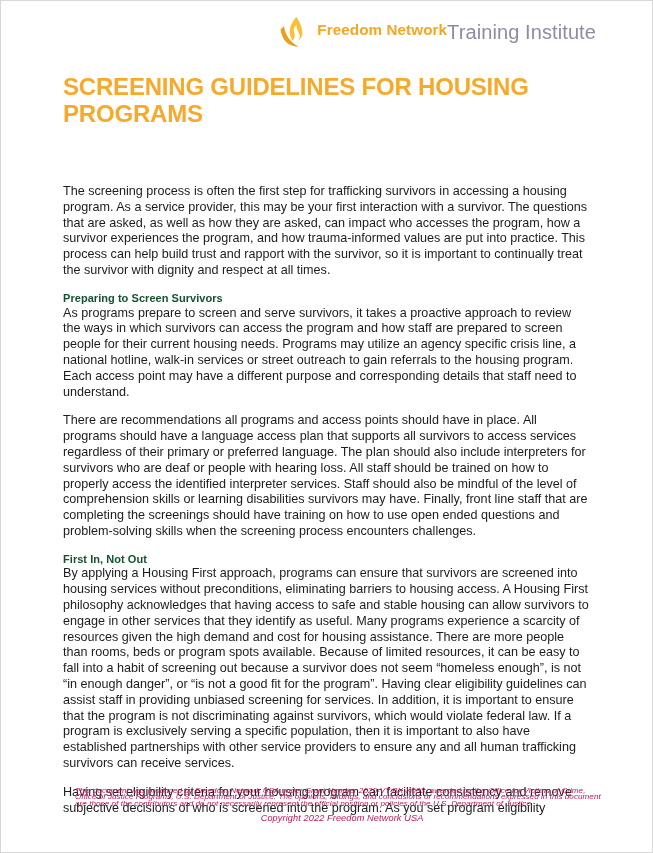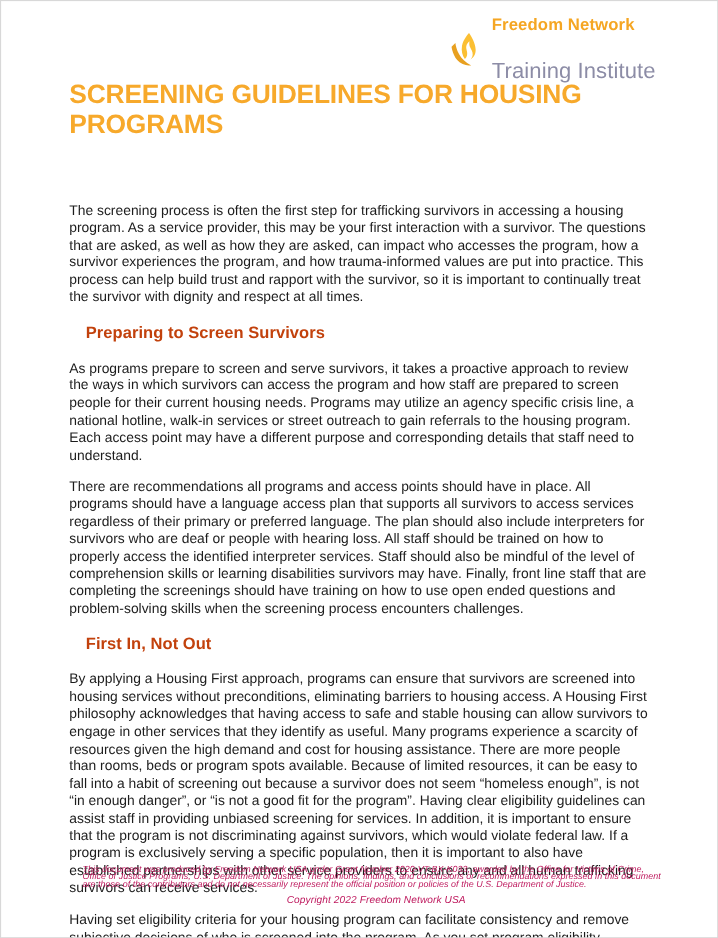--- a/index.html
+++ b/index.html
@@ -29,23 +29,22 @@
     gap: 9px;
   }
   .logo-mark {
     width: 30px;
     height: 36px;
     flex: 0 0 auto;
     display: block;
   }
   .logo-words {
     display: flex;
-    flex-direction: column;
+    flex-direction: row;
     line-height: 1.06;
-    gap: 24px;
   }
   .logo-line1 {
     font-size: 15.2px;
     font-weight: bold;
     color: #F5A623;
     letter-spacing: 0.1px;
     white-space: nowrap;
   }
   .logo-line2 {
     font-size: 20px;
@@ -81,24 +80,24 @@
   }
   .content p {
     margin: 0 0 13px 0;
     font-stretch: semi-condensed;
     text-align: left;
   }
   .content p.tight {
     margin-bottom: 0;
   }
   .section-head {
-    margin: 15px;
-    font-size: 15px;
+    margin: 0;
+    font-size: 11px;
     font-weight: bold;
-    color: #c2410c;
+    color: #14532d;
     line-height: 1.25;
     letter-spacing: 0.05px;
   }
 
   
   .footer {
     position: absolute;
     left: 62px;
     top: 787px;
     width: 534px;

